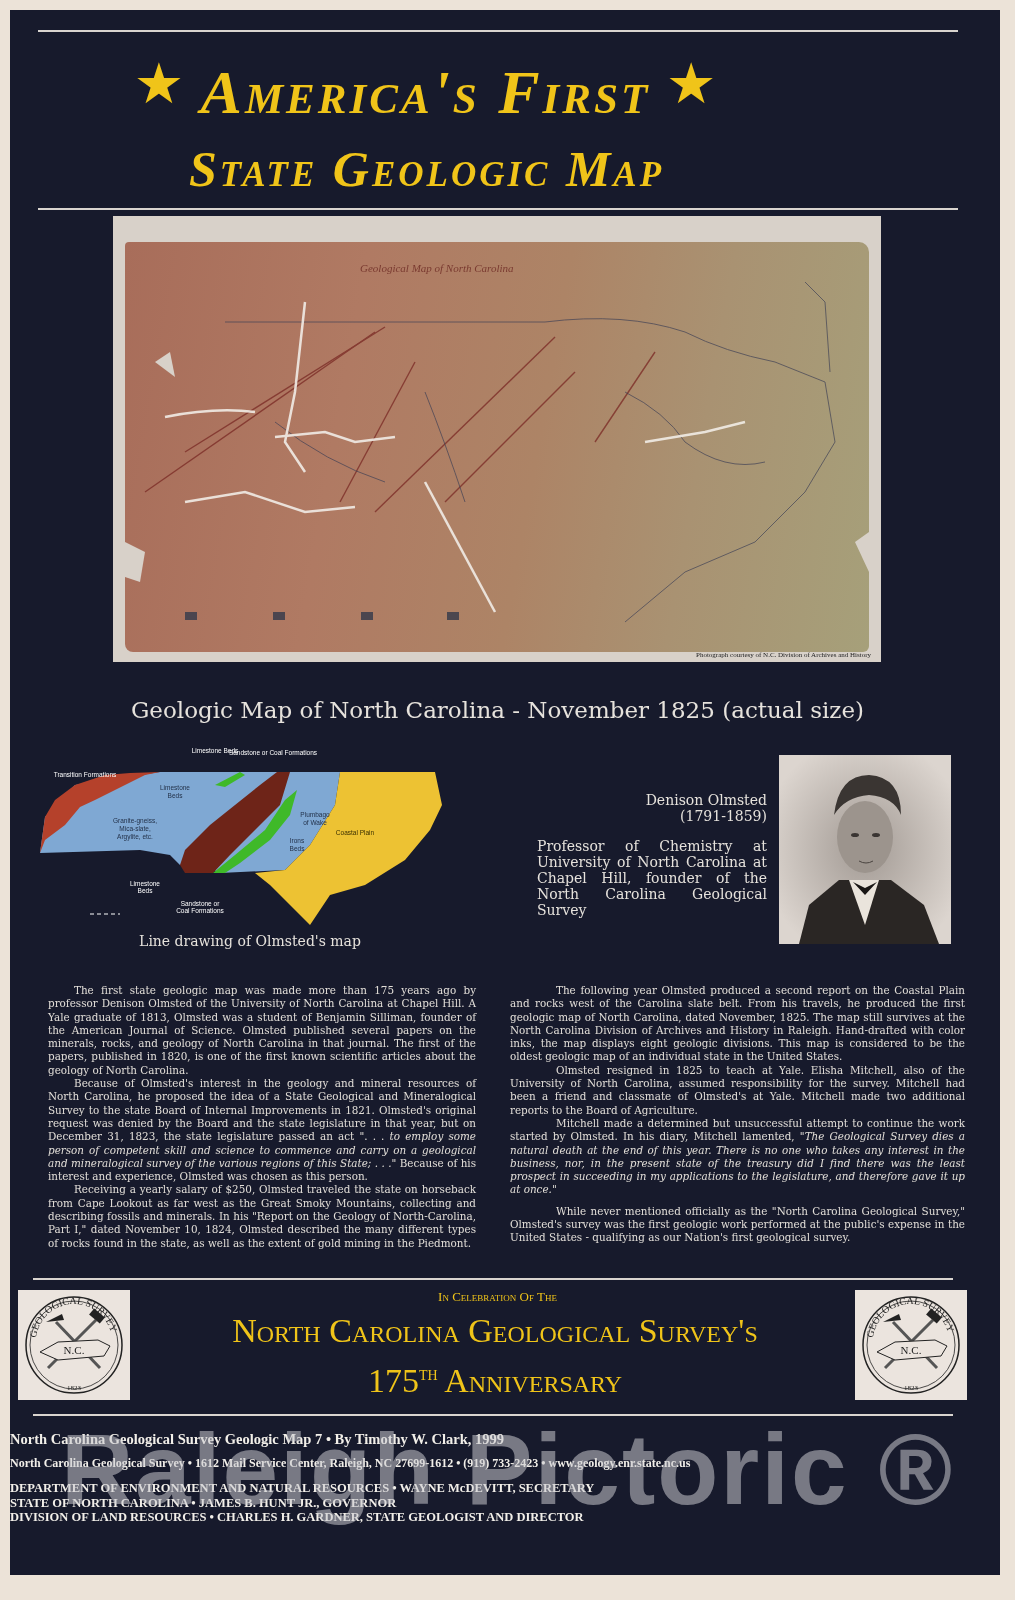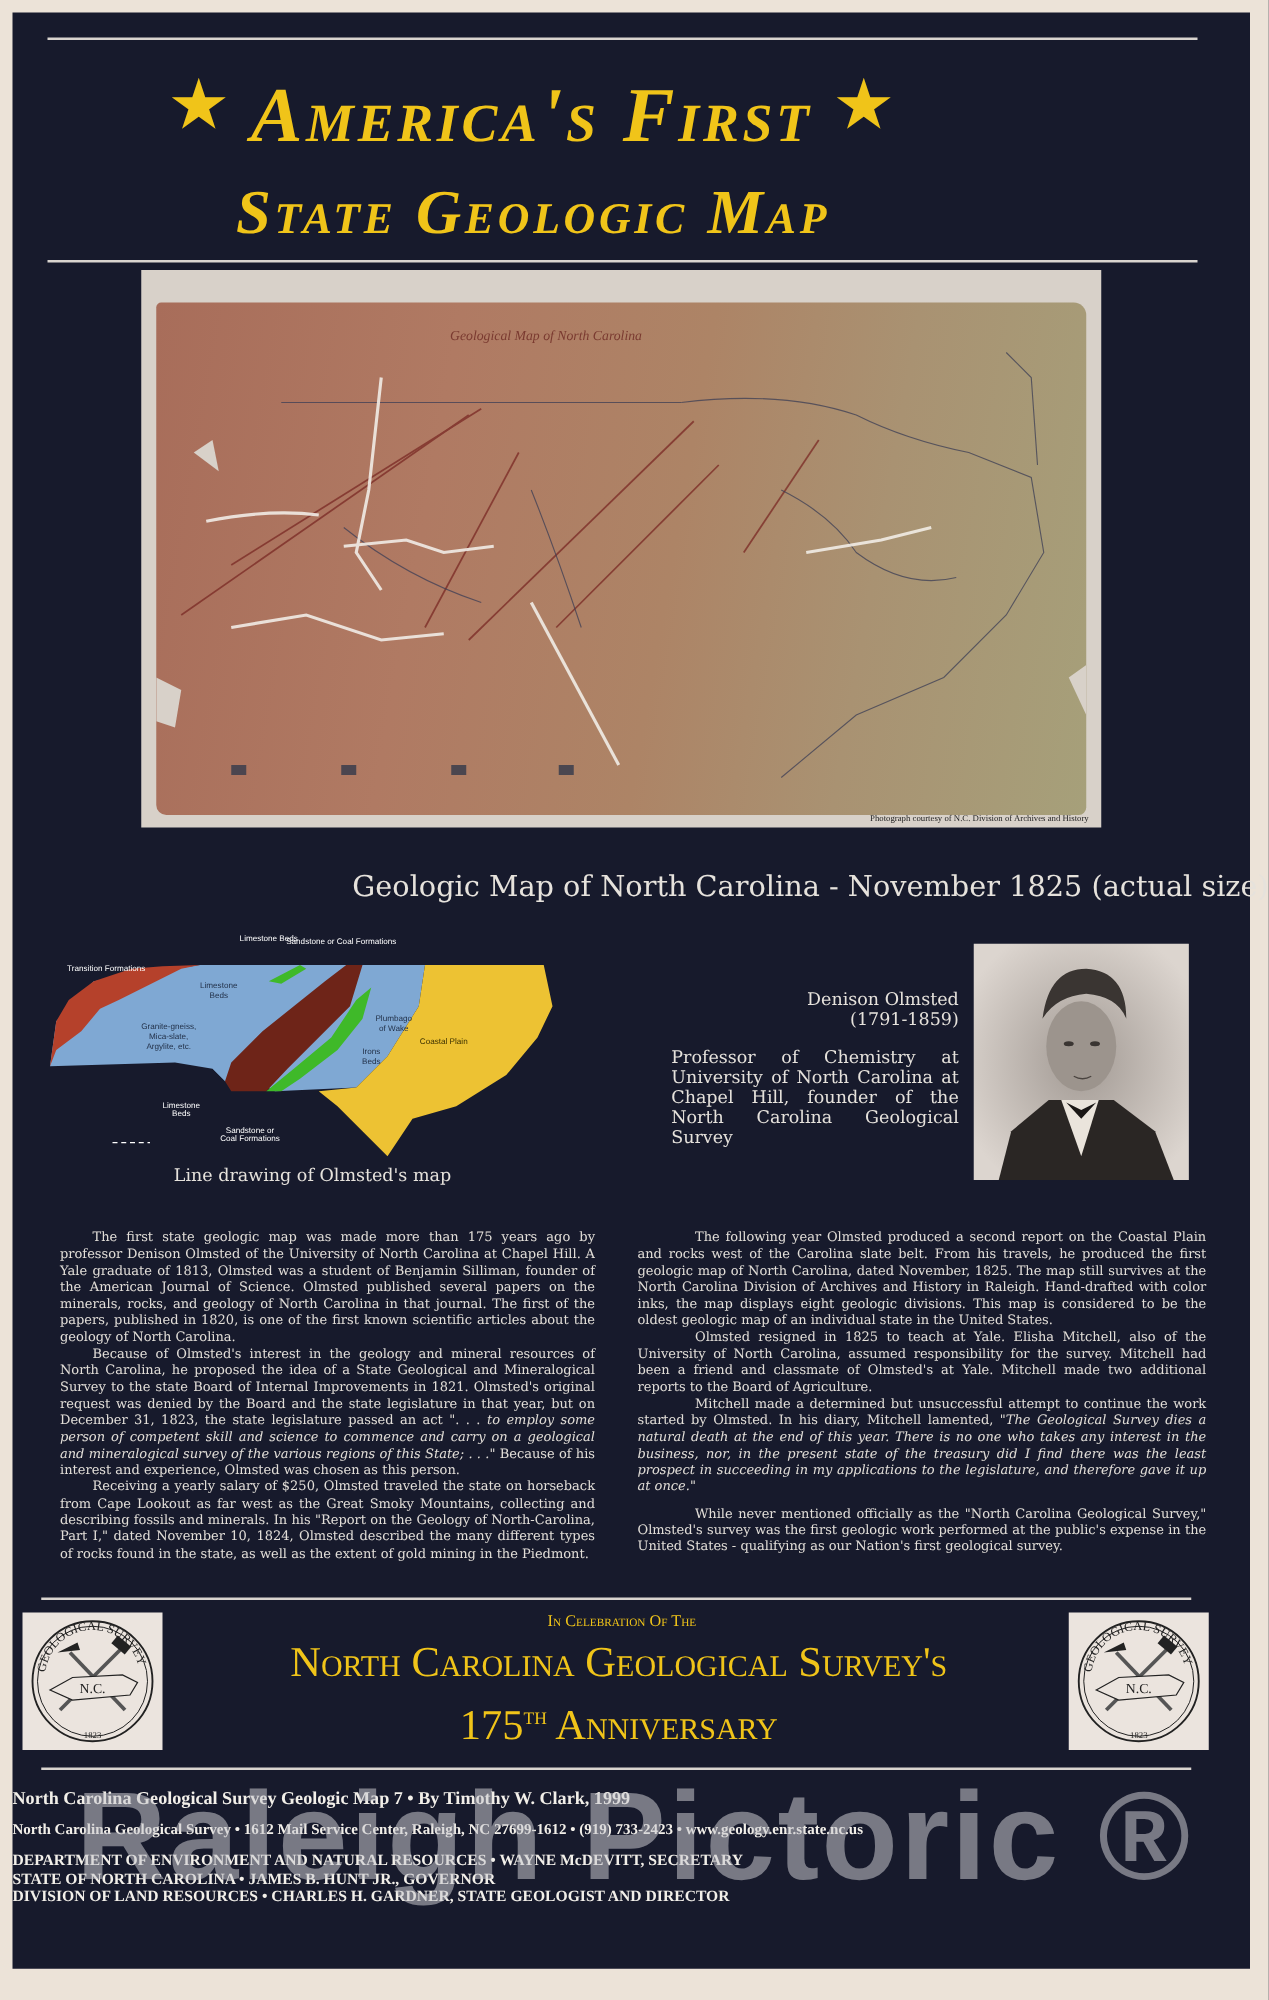--- a/index.html
+++ b/index.html
@@ -8,21 +8,21 @@
   .rule { position:absolute; height:2px; background:#d9d4cf; }
   .title { position:absolute; left:0; width:853px; text-align:center; color:#f0c419; font-family:"Liberation Serif", serif; font-weight:bold; font-style:italic; letter-spacing:3px; font-variant:small-caps; }
   .title1 { top:48px; font-size:62px; line-height:72px; }
   .title2 { top:128px; font-size:50px; line-height:82px; }
   .star { font-style:normal; font-size:50px; vertical-align:12px; }
   .photo { position:absolute; left:113px; top:216px; width:768px; height:446px; background:#d8d1c9; }
   .oldmap { position:absolute; left:12px; top:26px; width:744px; height:410px; border-radius:4px 10px 6px 8px;
      background:linear-gradient(100deg, #a86d5a 0%, #b07a63 30%, #ad8466 55%, #a99272 75%, #a6a07a 100%); }
   .oldmap svg { position:absolute; left:0; top:0; }
   .credit { position:absolute; right:10px; bottom:3px; font-size:7px; color:#222; font-family:Liberation Serif, serif; }
-  .caption { position:absolute; top:697px; left:0; width:995px; text-align:right; color:#e6e2dc; font-size:23px; font-family:"DejaVu Serif", serif;padding-left:20px; }
+  .caption { position:absolute; top:697px; left:0; width:995px; text-align:center; color:#e6e2dc; font-size:23px; font-family:"DejaVu Serif", serif; }
   .diagram { position:absolute; left:35px; top:745px; width:410px; height:190px; }
   .diag-caption { position:absolute; left:40px; top:933px; width:420px; text-align:center; color:#e6e2dc; font-size:14px; }
   .bio { position:absolute; left:537px; top:792px; width:230px; color:#e6e2dc; font-size:14px; line-height:16px; }
   .bio .name { text-align:right; }
   .bio .desc { margin-top:14px; text-align:justify; text-align-last:left; }
   .portrait { position:absolute; left:779px; top:755px; width:172px; height:189px; background:#dcd5cf; overflow:hidden; }
   .body-col { position:absolute; top:984px; color:#e2ded8; font-size:10.4px; line-height:13.3px; text-align:justify; font-family:"DejaVu Serif", serif; }
   .body-col p { margin:0; text-indent:26px; }
   .body-col em { font-style:italic; }
   .colL { left:48px; width:428px; }

